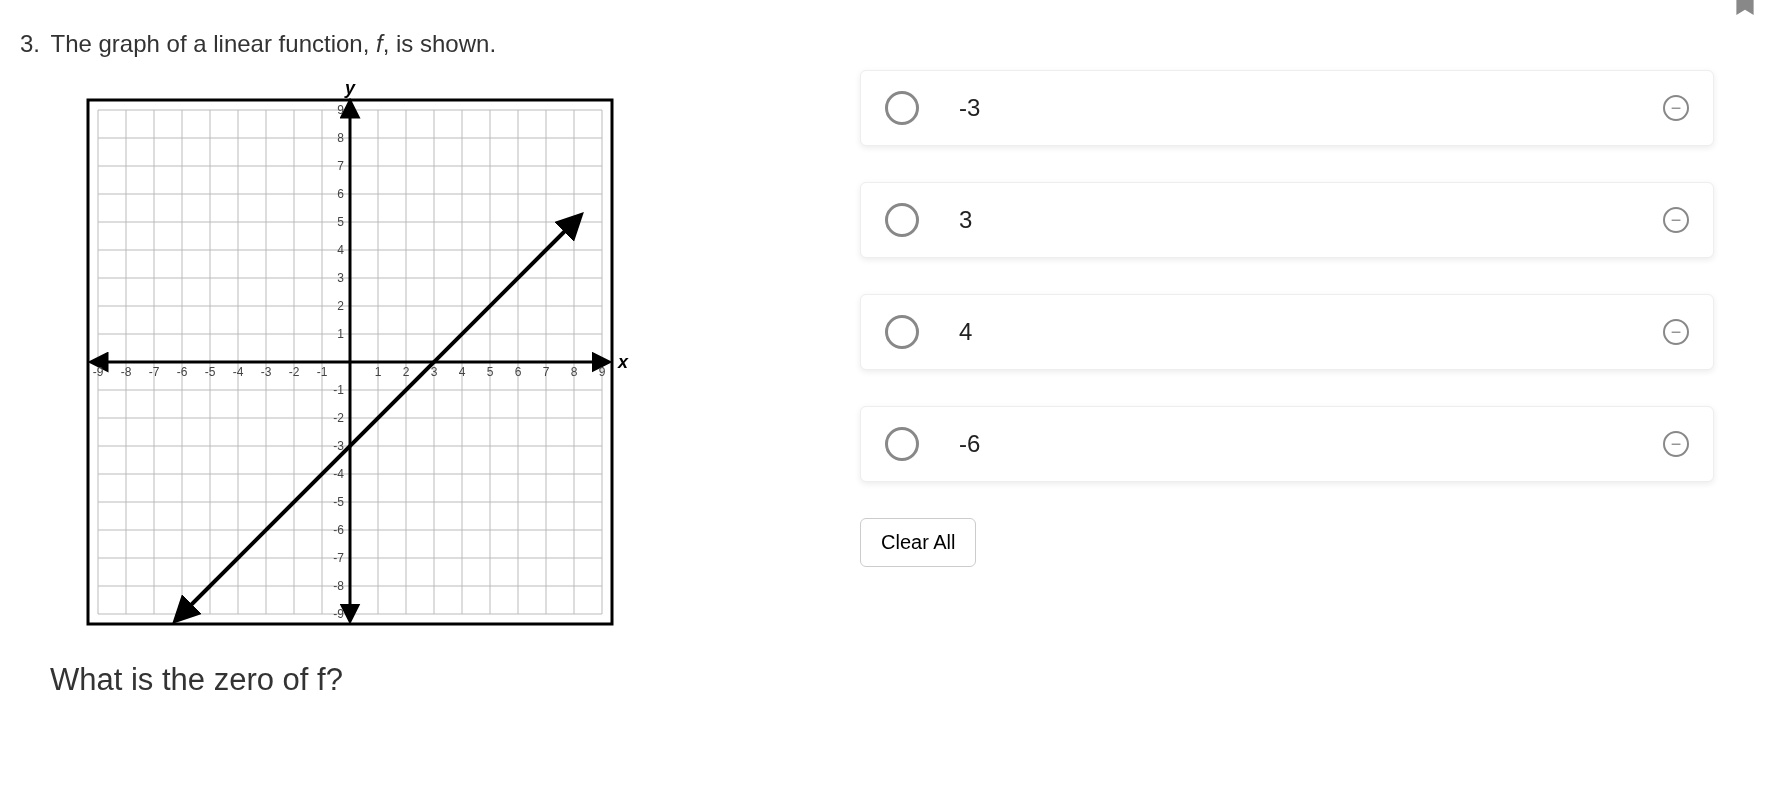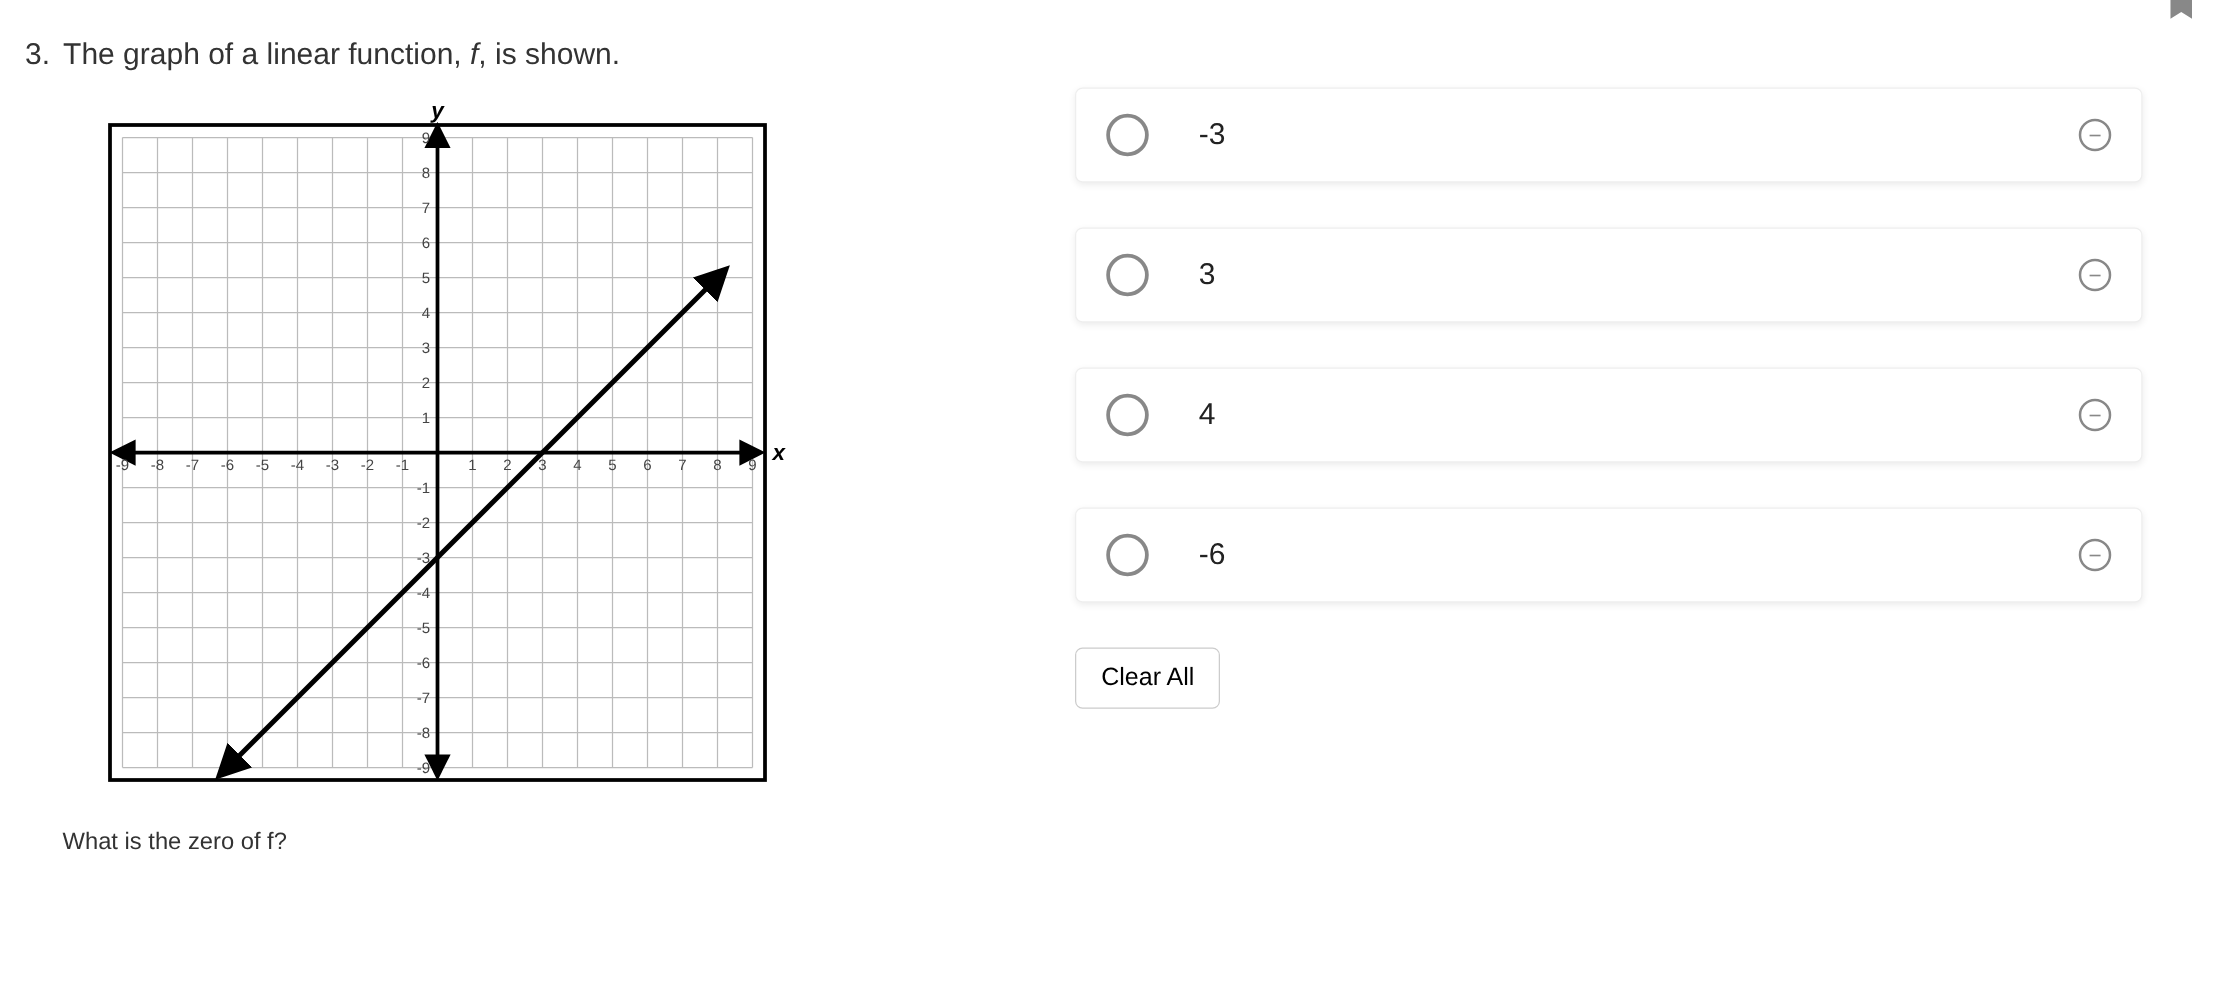--- a/index.html
+++ b/index.html
@@ -36,21 +36,21 @@
   }
   .q-text {
     display: inline;
     font-size: 24px;
   }
   .q-text .ital { font-style: italic; }
   .chart-wrap {
     margin: 20px 0 20px 50px;
   }
   .follow-up {
-    font-size: 19px;
+    font-size: 31px;
     margin-left: 30px;
   }
   .answer-option {
     background: #fff;
     border: 1px solid #eee;
     border-radius: 6px;
     box-shadow: 0 2px 6px rgba(0,0,0,0.08);
     padding: 20px 24px;
     margin-bottom: 36px;
     display: flex;

